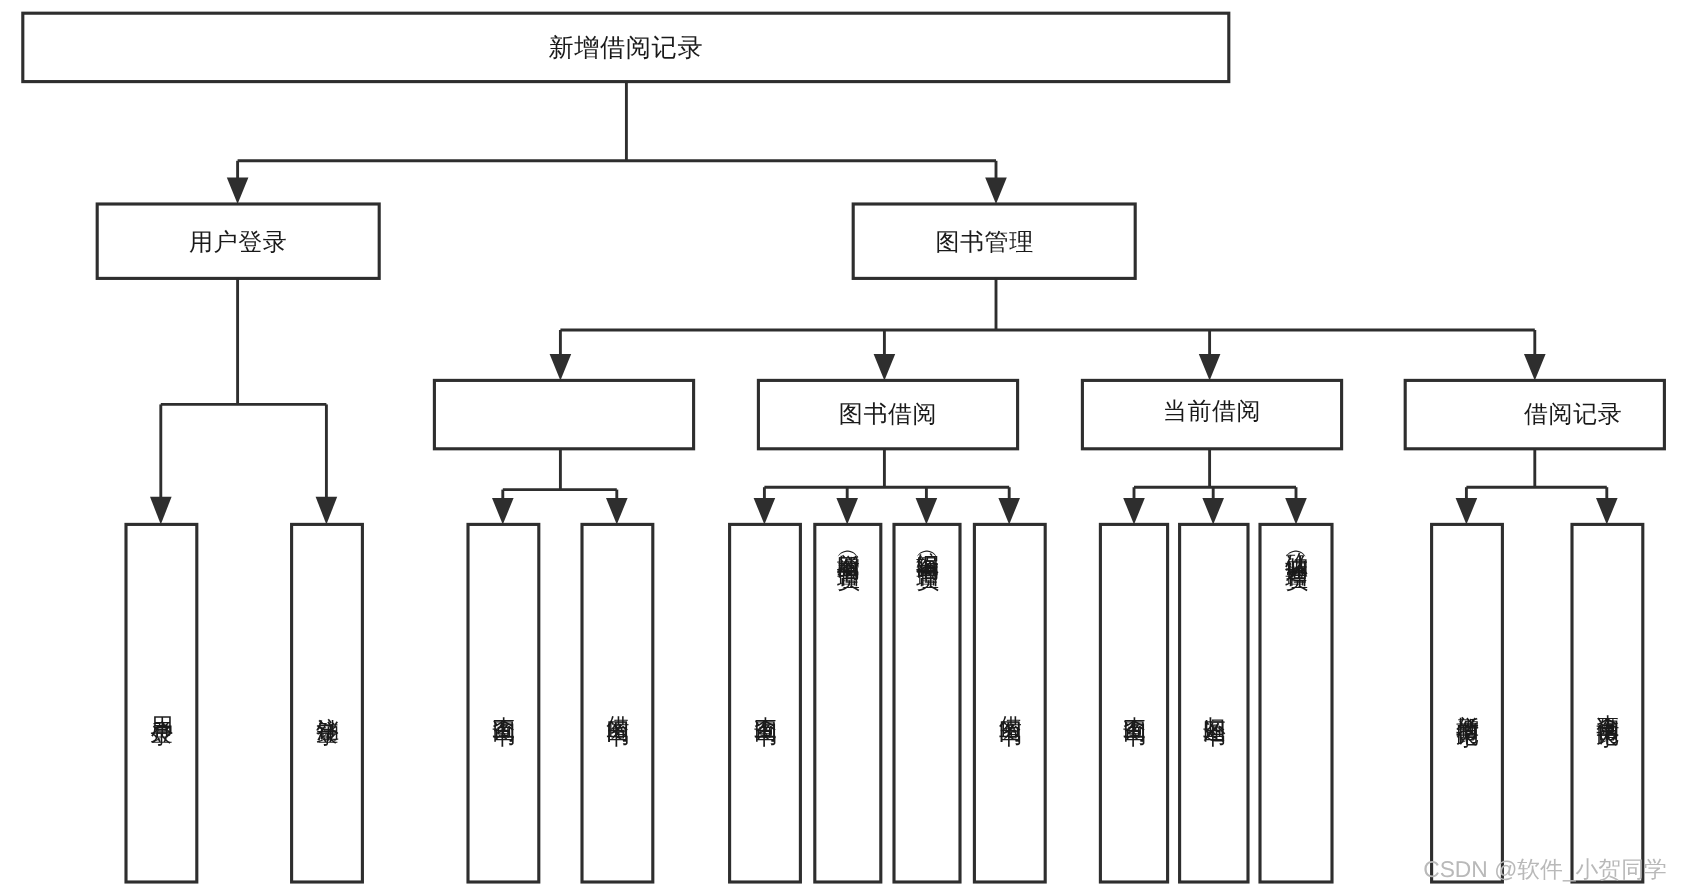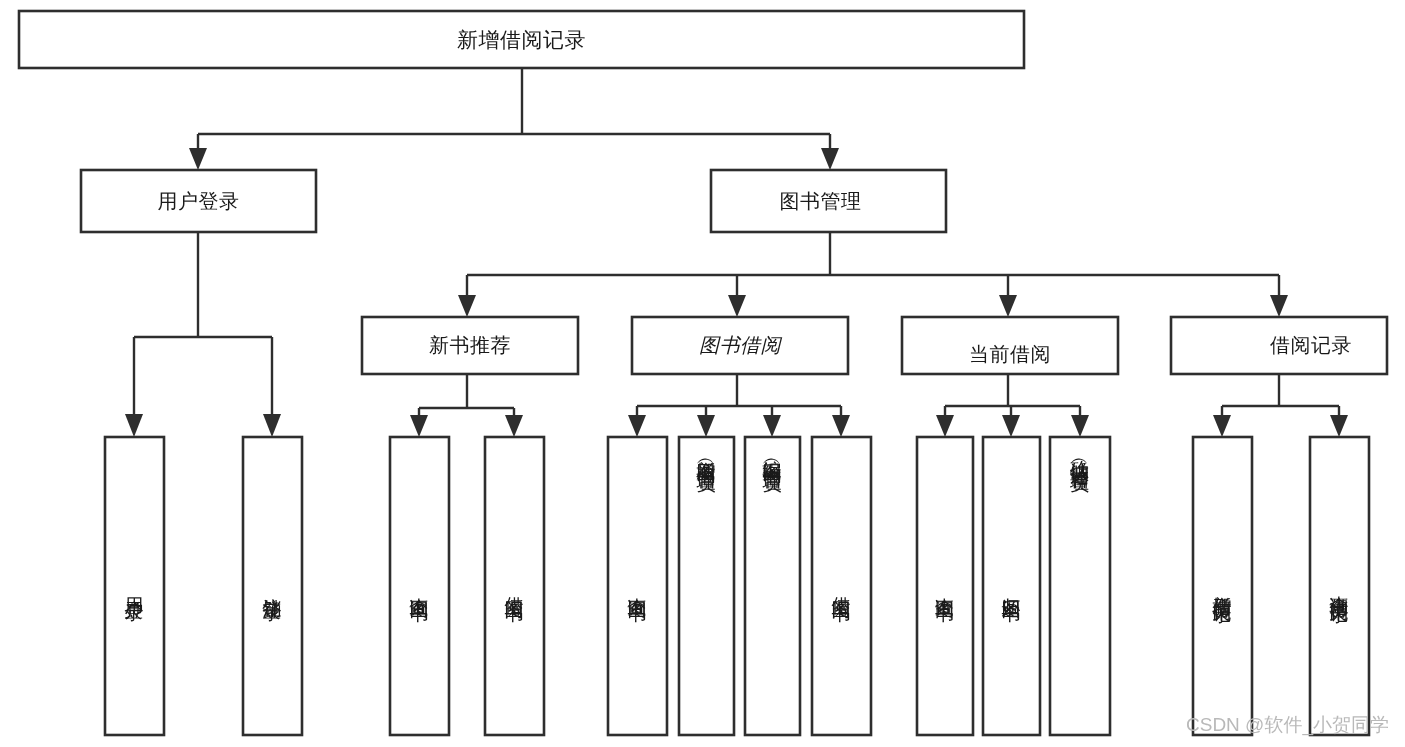--- a/index.html
+++ b/index.html
@@ -188,25 +188,24 @@
     </g>
 
   </svg>
 
   <div class="node-label-h node-label-root" style="left:19px; top:11px; width:1005px; height:57px;">新增借阅记录</div>
 
   <div class="node-label-h" style="left:81px; top:170px; width:235px; height:62px;">用户登录</div>
 
   <div class="node-label-h" style="left:711px; top:170px; width:219px; height:62px;">图书管理</div>
 
-  <div class="node-label-h" style="left:362px; top:317px; width:216px; height:57px;">新书推荐</div>
-
-  <div class="node-label-h" style="left:632px; top:317px; width:216px; height:57px;font-style:italic;">图书借阅</div>
-
-  <div class="node-label-h" style="left:902px; top:317px; width:216px; height:74px;">当前借阅</div>
+
+  <div class="node-label-h" style="left:632px; top:317px; width:216px; height:57px;">图书借阅</div>
+
+  <div class="node-label-h" style="left:902px; top:305px; width:216px; height:74px;">当前借阅</div>
 
   <div class="node-label-h" style="left:1171px; top:317px; width:216px; height:57px;margin-left:32px;">借阅记录</div>
 
   <div class="node-label-v" style="left:105px; top:437px; width:59px; height:298px;">用户登录</div>
 
   <div class="node-label-v" style="left:243px; top:437px; width:59px; height:298px;">注销登录</div>
 
   <div class="node-label-v" style="left:390px; top:437px; width:59px; height:298px;">查询图书</div>
 
   <div class="node-label-v" style="left:485px; top:437px; width:59px; height:298px;">借阅图书</div>

